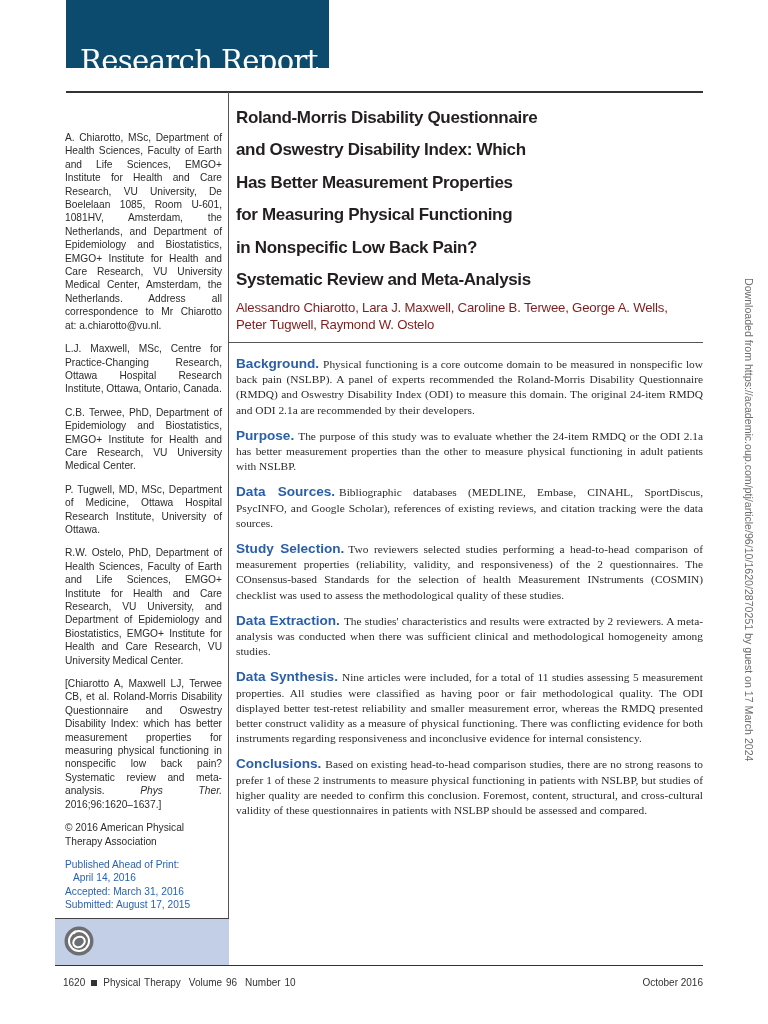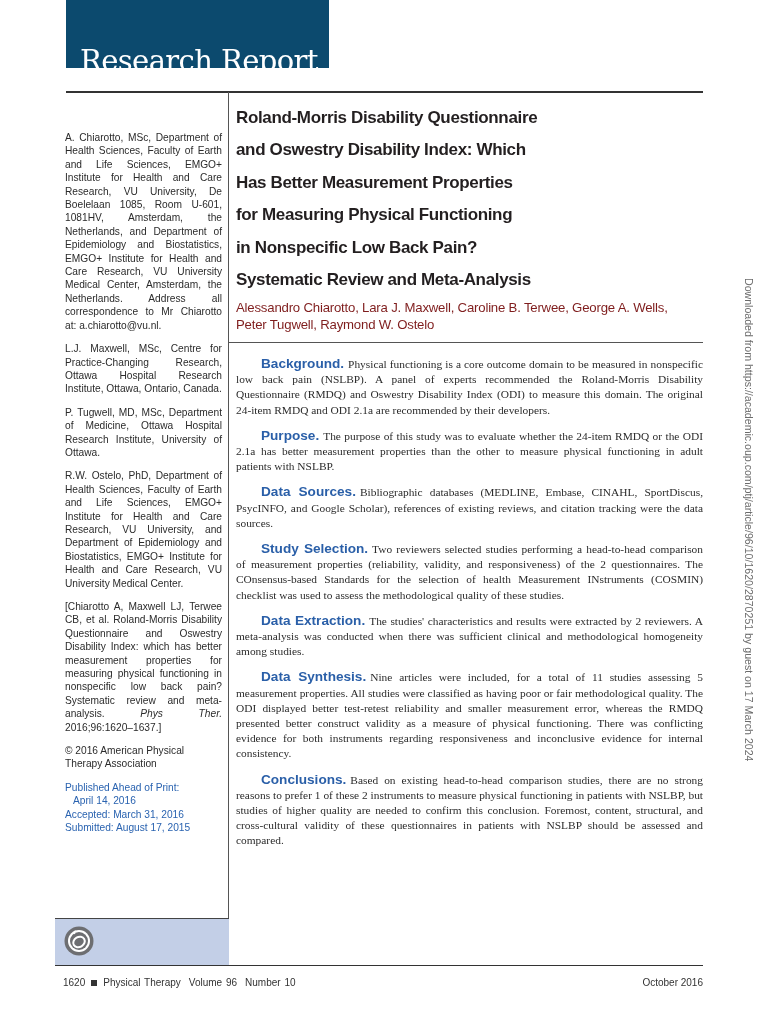--- a/index.html
+++ b/index.html
@@ -77,21 +77,21 @@
     }
     .abstract {
       position: absolute; left: 236px; top: 356px; width: 467px;
       font-family: "Liberation Serif", serif;
       font-size: 11.4px; line-height: 15.2px; color: #2b2b2b;
       text-align: justify;
     }
     .abs-sec { margin: 0 0 10px 0; }
     .abs-head {
       font-family: "Liberation Sans", sans-serif; font-weight: bold;
-      font-size: 13.6px; color: #2a5fa8; margin-right: 4px; margin-left: 25px;
+      font-size: 13.6px; color: #2a5fa8; margin-right: 4px;
     }
 
     .footer {
       position: absolute; top: 977px; left: 63px; width: 640px;
       font-family: "Liberation Sans", sans-serif; font-size: 10px; color: #333;
     }
     .footer .left { position: absolute; left: 0; top: 0; white-space: nowrap; word-spacing: 1px; }
     .footer .sq { display: inline-block; width: 6px; height: 6px; background: #333; margin: 0 6px 1px 6px; vertical-align: middle; }
     .footer .right { position: absolute; right: 0; top: 0; white-space: nowrap; }
     .footer .gap { display: inline-block; width: 8px; }
@@ -110,20 +110,21 @@
   <div class="banner-title">Research Report</div>
 </div>
 <div class="top-rule"></div>
 <div class="vline"></div>
 <div class="mid-rule"></div>
 <div class="bottom-rule"></div>
 
 <div class="left-col">
   <p class="affil">A. Chiarotto, MSc, Department of Health Sciences, Faculty of Earth and Life Sciences, EMGO+ Institute for Health and Care Research, VU University, De Boelelaan 1085, Room U-601, 1081HV, Amsterdam, the Netherlands, and Department of Epidemiology and Biostatistics, EMGO+ Institute for Health and Care Research, VU University Medical Center, Amsterdam, the Netherlands. Address all correspondence to Mr Chiarotto at: a.chiarotto@vu.nl.</p>
   <p class="affil">L.J. Maxwell, MSc, Centre for Practice-Changing Research, Ottawa Hospital Research Institute, Ottawa, Ontario, Canada.</p>
+  <p class="affil">C.B. Terwee, PhD, Department of Epidemiology and Biostatistics, EMGO+ Institute for Health and Care Research, VU University Medical Center.</p>
   <p class="affil">P. Tugwell, MD, MSc, Department of Medicine, Ottawa Hospital Research Institute, University of Ottawa.</p>
   <p class="affil">R.W. Ostelo, PhD, Department of Health Sciences, Faculty of Earth and Life Sciences, EMGO+ Institute for Health and Care Research, VU University, and Department of Epidemiology and Biostatistics, EMGO+ Institute for Health and Care Research, VU University Medical Center.</p>
   <p class="citation"><span>[Chiarotto A, Maxwell LJ, Terwee CB, et al. Roland-Morris Disability Questionnaire and Oswestry Disability Index: which has better measurement properties for measuring physical functioning in nonspecific low back pain? Systematic review and meta-analysis. </span><i>Phys Ther.</i><span> 2016;96:1620–1637.]</span></p>
   <p class="copyright">© 2016 American Physical Therapy Association</p>
   <div class="dates">
     <div>Published Ahead of Print:</div>
     <div class="indent">April 14, 2016</div>
     <div>Accepted: March 31, 2016</div>
     <div>Submitted: August 17, 2015</div>
   </div>

